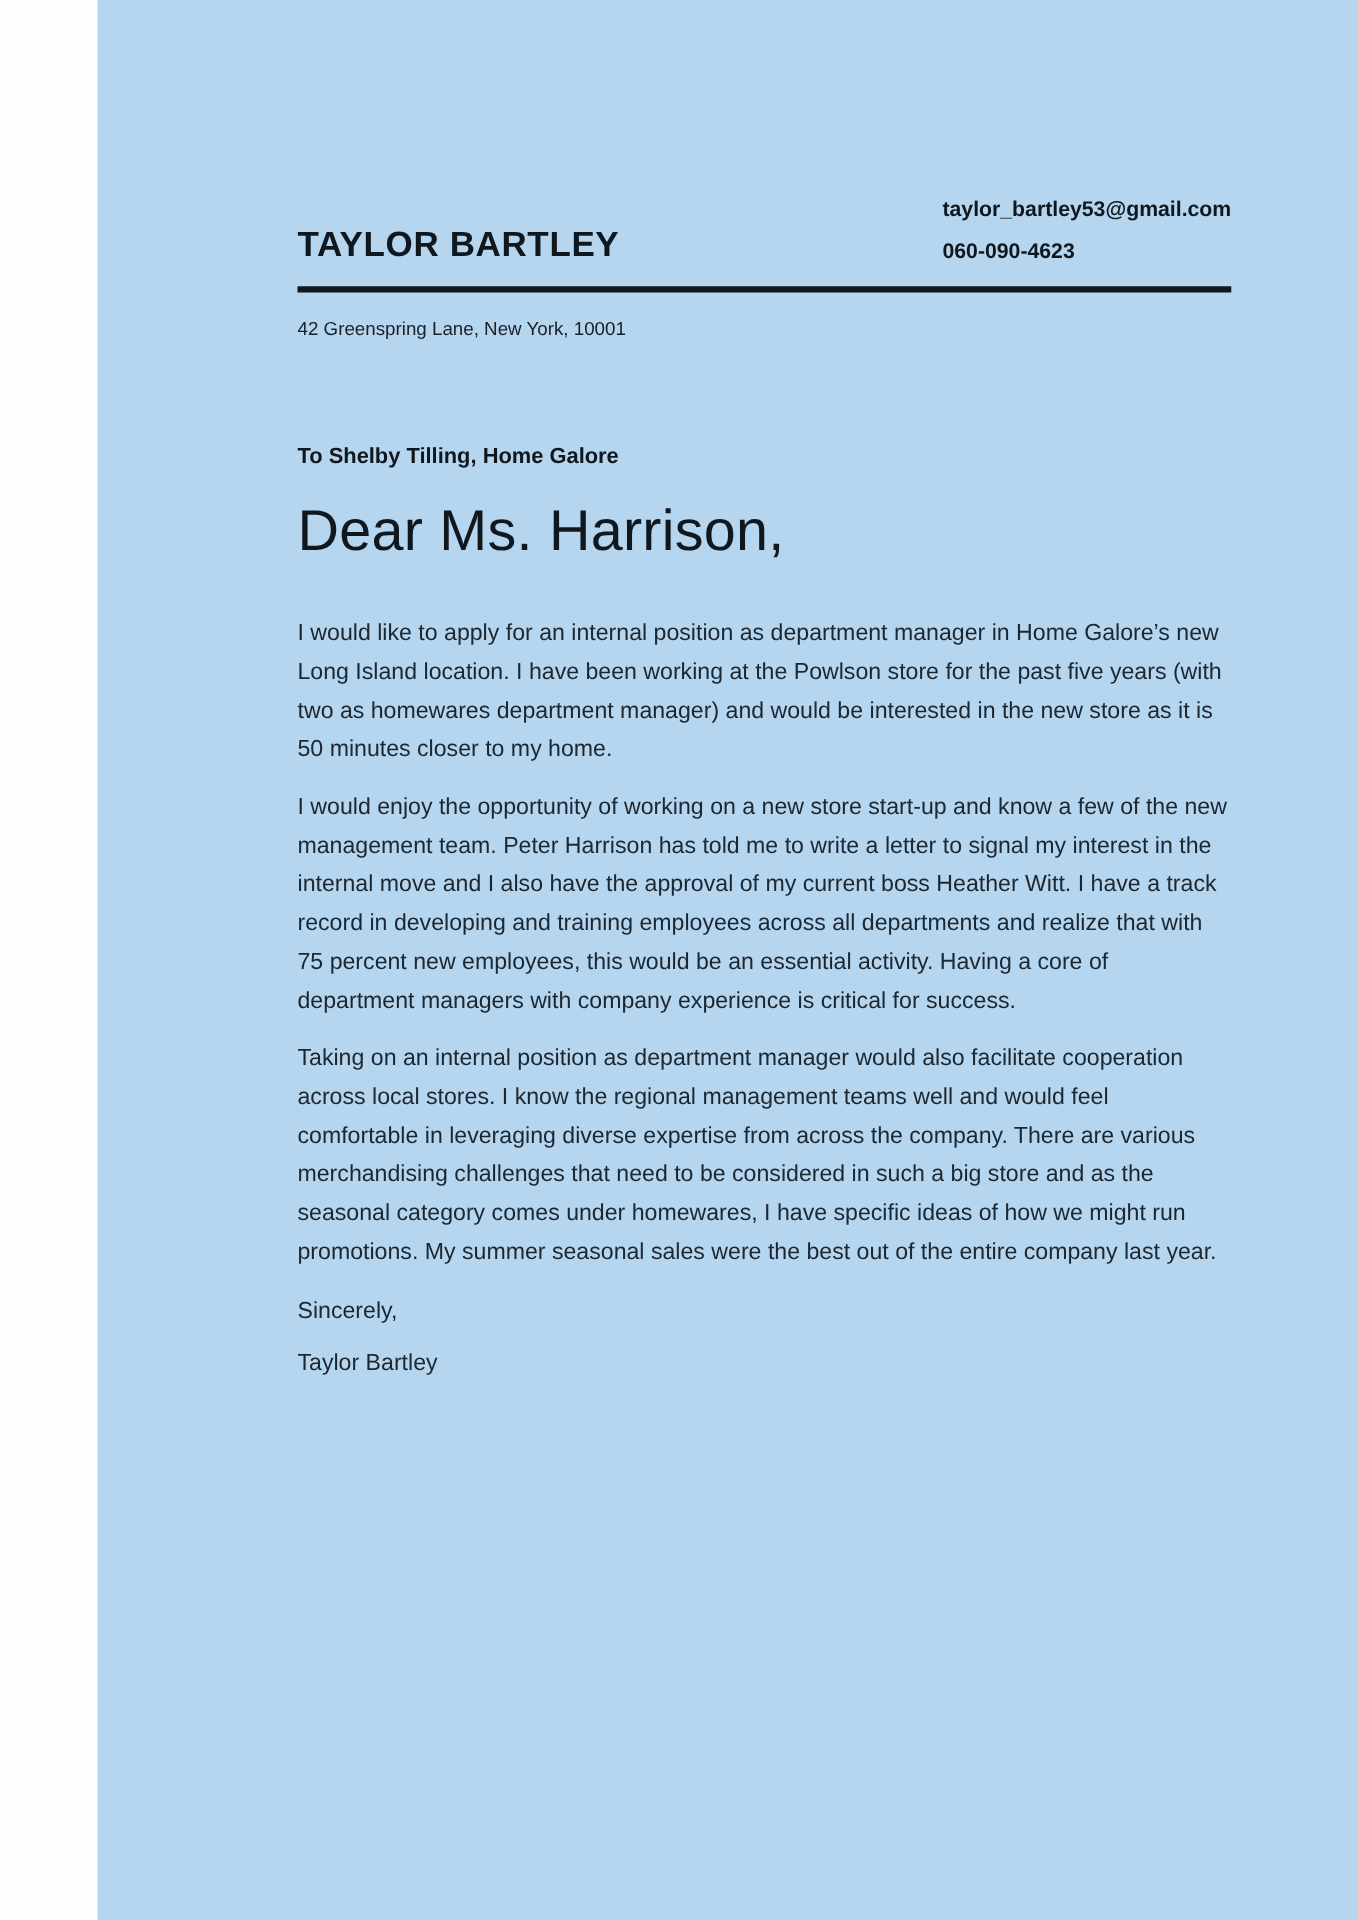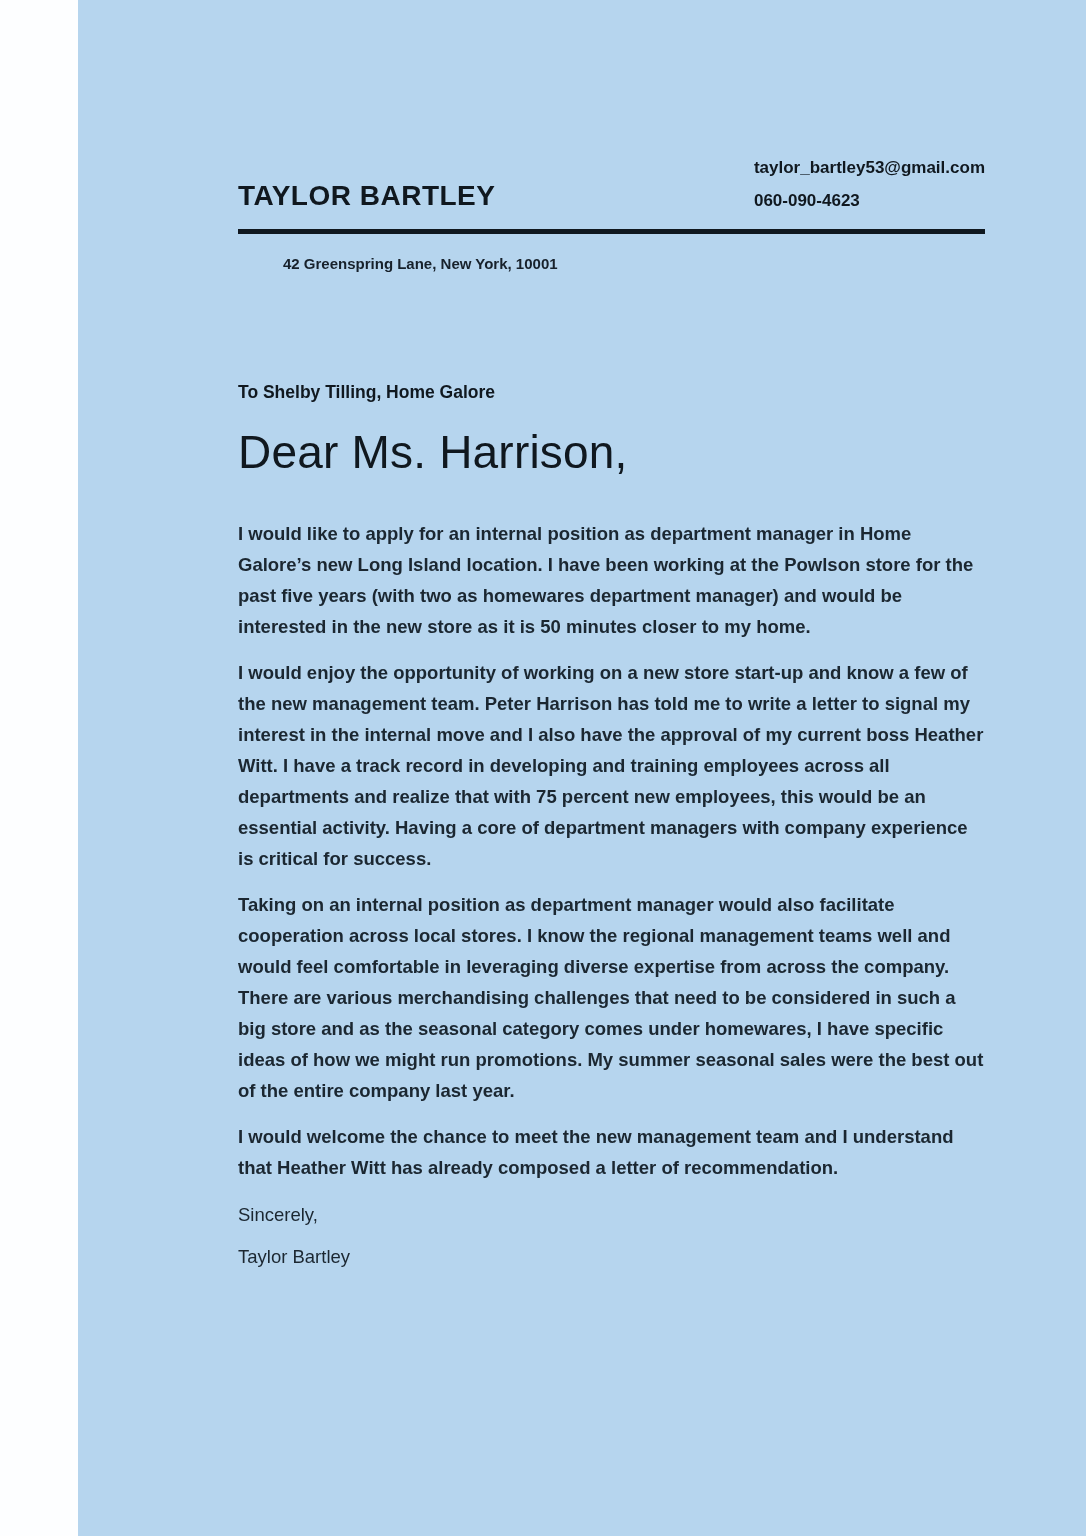--- a/index.html
+++ b/index.html
@@ -73,44 +73,43 @@
   .header-rule {
     margin-top: 17px;
     height: 5px;
     background: #10181f;
     border: none;
     width: 100%;
   }
   .sender-address {
     margin-top: 21px;
     font-size: 15px;
-    font-weight: 700;
+    font-weight: 400;
     color: #17212b;
-    margin-left: 45px;
   }
   
   .recipient {
-    margin-top: 110px;
+    margin-top: 82px;
     font-size: 17.5px;
     font-weight: 700;
     color: #10181f;
   }
   .salutation {
     margin-top: 22px;
     font-size: 46px;
     font-weight: 300;
     color: #10181f;
     letter-spacing: 0.2px;
   }
   .body-text p {
     margin: 0 0 15px 0;
     font-size: 18.5px;
     line-height: 31px;
     color: #1b2731;
-    font-weight: 700;
+    font-weight: 400;
   }
   .body-text {
     margin-top: 39px;
   }
   .closing {
     font-size: 18.5px;
     line-height: 31px;
     color: #1b2731;
     margin-top: 16px;
   }
@@ -142,21 +141,20 @@
       </div>
 
       <div class="recipient">To Shelby Tilling, Home Galore</div>
 
       <div class="salutation">Dear Ms. Harrison,</div>
 
       <div class="body-text">
         <p>I would like to apply for an internal position as department manager in Home Galore’s new Long Island location. I have been working at the Powlson store for the past five years (with two as homewares department manager) and would be interested in the new store as it is 50 minutes closer to my home.</p>
         <p>I would enjoy the opportunity of working on a new store start-up and know a few of the new management team. Peter Harrison has told me to write a letter to signal my interest in the internal move and I also have the approval of my current boss Heather Witt. I have a track record in developing and training employees across all departments and realize that with 75 percent new employees, this would be an essential activity. Having a core of department managers with company experience is critical for success.</p>
         <p>Taking on an internal position as department manager would also facilitate cooperation across local stores. I know the regional management teams well and would feel comfortable in leveraging diverse expertise from across the company. There are various merchandising challenges that need to be considered in such a big store and as the seasonal category comes under homewares, I have specific ideas of how we might run promotions. My summer seasonal sales were the best out of the entire company last year.</p>
-        <p>I would welcome the chance to meet the new management team and I understand that Heather Witt has already composed a letter of recommendation.</p>
       </div>
 
       <div class="closing">Sincerely,</div>
 
       <div class="signature">Taylor Bartley</div>
 
     </div>
   </div>
 </div>
 

